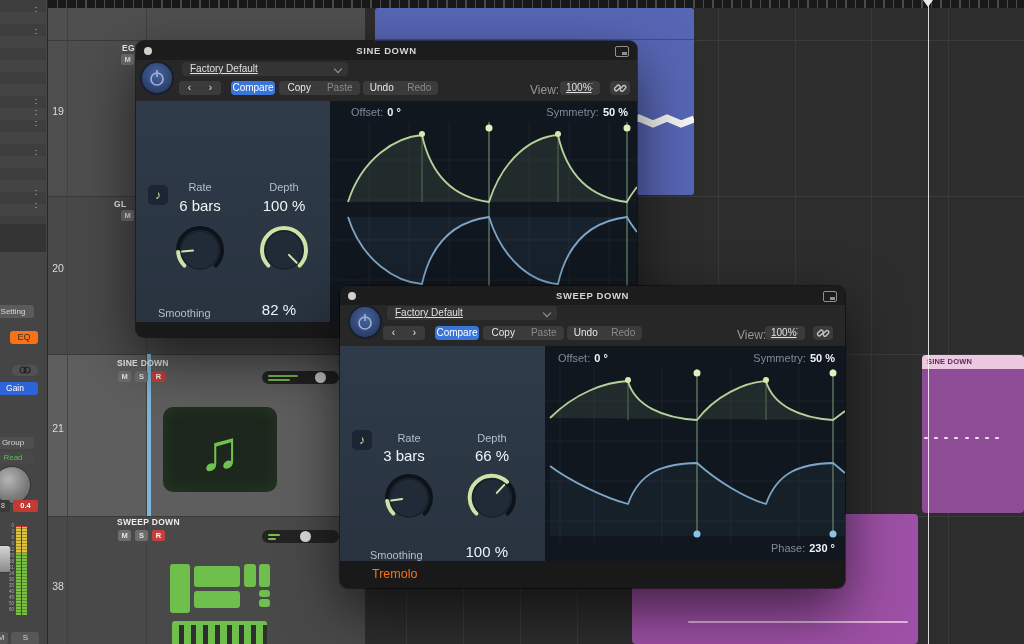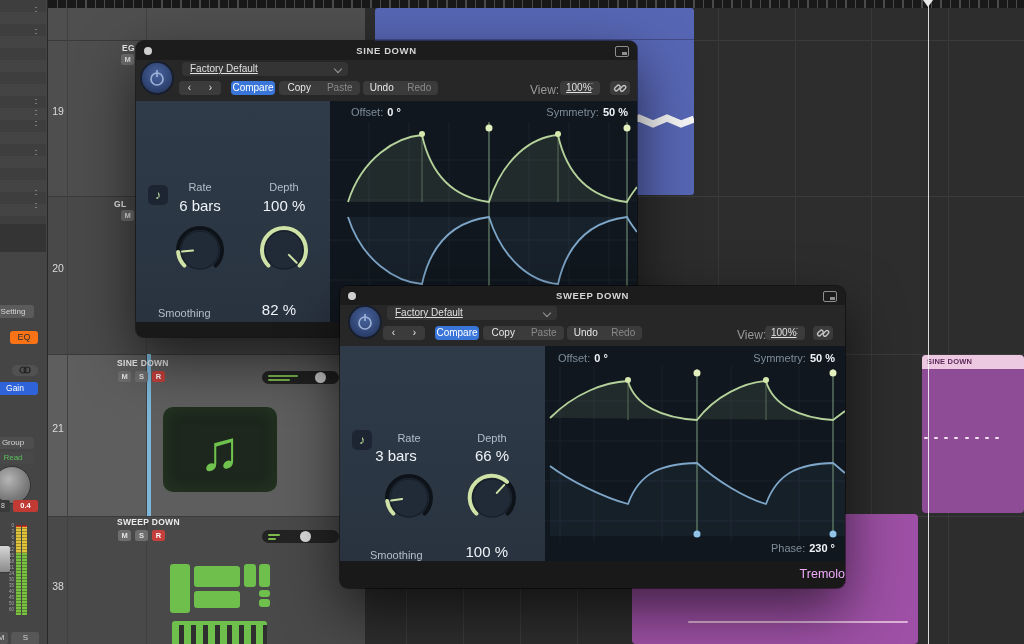--- a/index.html
+++ b/index.html
@@ -78,21 +78,21 @@
   .notebtn{position:absolute;left:12px;top:84px;width:20px;height:20px;border-radius:5px;background:#1c2531;
     color:#bfe0a0;font-size:12px;text-align:center;line-height:20px;}
   .klabel{position:absolute;width:60px;text-align:center;font-size:11px;color:#b4bfca;}
   .kvalue{position:absolute;width:80px;text-align:center;font-size:15px;color:#eef3f7;}
   .sliderwrap{position:absolute;height:12px;}
   .slider-track{position:absolute;left:0;right:0;top:5px;height:2px;background:#1f262e;}
   .slider-fill{position:absolute;left:0;top:4.5px;height:2.5px;background:#cfe3a8;border-radius:1px;}
   .slider-handle{position:absolute;top:0;width:5px;height:12px;background:#e9eef3;border-radius:2px;}
   .displbl{position:absolute;font-size:11px;color:#7e8c9a;white-space:nowrap;}
   .displbl b{color:#f0f4f8;font-weight:bold;margin-left:4px;}
-  .ftext{position:absolute;left:0;right:0;text-align:right;color:#f0abfc;font-size:12.5px;}
+  .ftext{position:absolute;left:0;right:0;text-align:left;color:#f97316;font-size:12.5px;padding-left:32px;}
 </style>
 </head>
 <body>
 
 <div id="stage">
 
   <div class="abs ruler"></div>
   <div class="abs rowline" style="top:40px"></div>
   <div class="abs rowline" style="top:196px"></div>
   <div class="abs rowline" style="top:354px"></div>
@@ -387,21 +387,21 @@
         <g stroke="#c4c4c4" fill="none" stroke-width="1.4">
           <rect x="4" y="5.5" width="6.5" height="3.5" rx="1.7" transform="rotate(-45 7 7)"></rect>
           <rect x="9.5" y="5.5" width="6.5" height="3.5" rx="1.7" transform="rotate(-45 13 7)"></rect>
         </g>
       </svg>
     </div>
 
     <div class="pbody-left" style="width:205px;height:215px">
       <div class="notebtn">♪</div>
       <div class="klabel" style="left:39px;top:86px">Rate</div>
-      <div class="kvalue" style="left:16px;top:101px">3 bars</div>
+      <div class="kvalue" style="left:24px;top:101px">3 bars</div>
       <svg class="abs" style="left:39px;top:122px" width="60" height="60">
         <circle cx="30" cy="30" r="19" fill="#212b37" stroke="#18202a" stroke-width="1.5"></circle>
         <path d="M14.4,45.6 A22,22 0 1 1 45.6,45.6" stroke="#0d1319" stroke-width="4" fill="none" stroke-linecap="round"></path>
         <path d="M14.4,45.6 A22,22 0 0 1 8.2,33.1" stroke="#cfe3a8" stroke-width="4" fill="none" stroke-linecap="round"></path>
         <line x1="23.1" y1="31" x2="12.2" y2="32.5" stroke="#cfe3a8" stroke-width="2" stroke-linecap="round"></line>
       </svg>
       <div class="klabel" style="left:122px;top:86px">Depth</div>
       <div class="kvalue" style="left:112px;top:101px">66 %</div>
       <svg class="abs" style="left:122px;top:122px" width="60" height="60">
         <circle cx="30" cy="30" r="19" fill="#212b37" stroke="#18202a" stroke-width="1.5"></circle>

